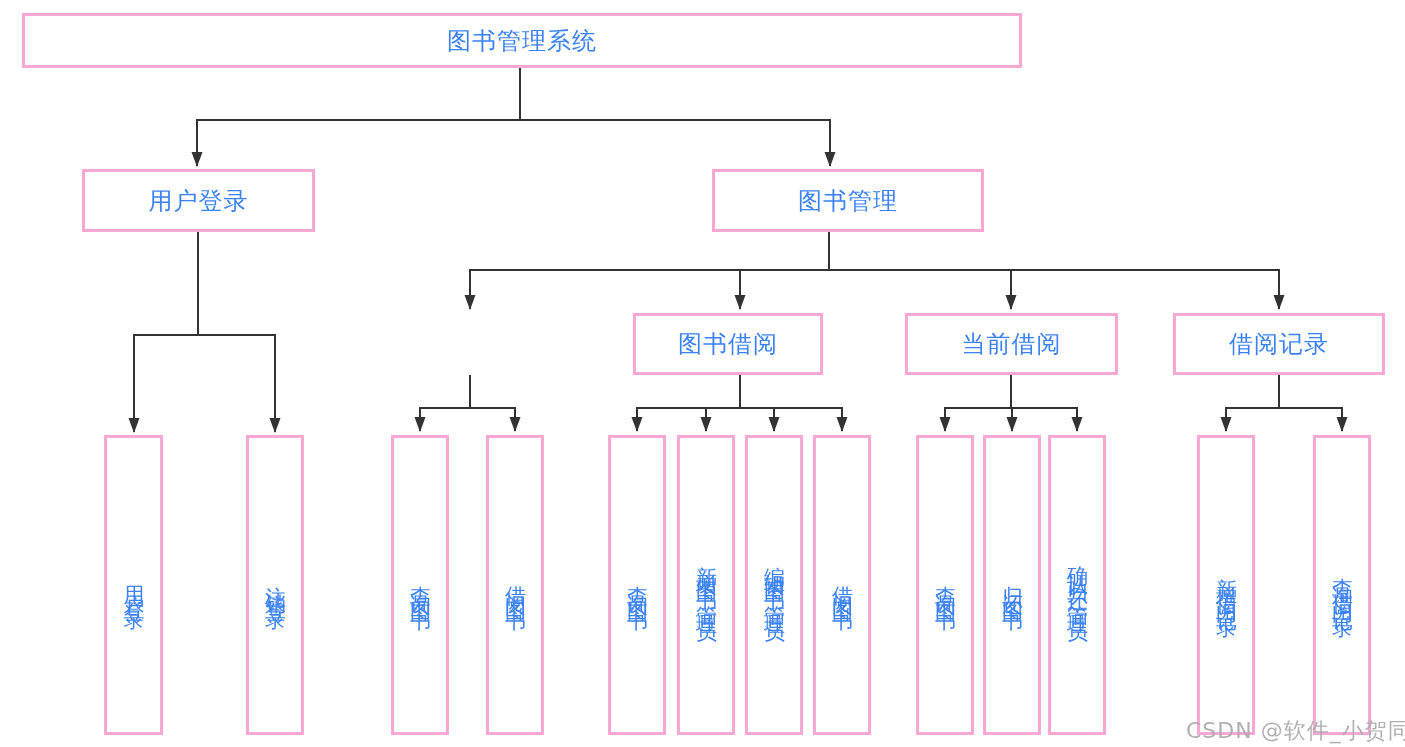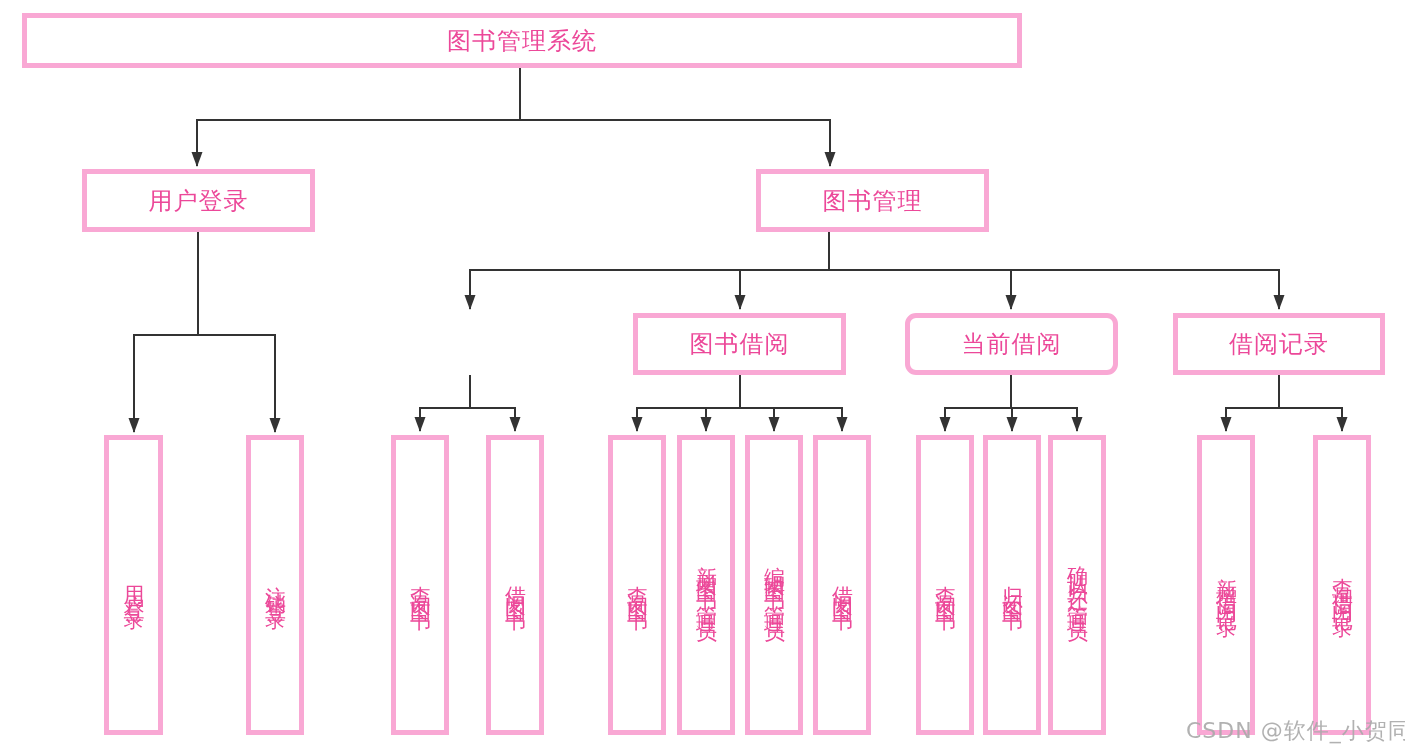--- a/index.html
+++ b/index.html
@@ -19,22 +19,22 @@
   }
   .wires {
     position: absolute;
     left: 0; top: 0;
     width: 1405px; height: 747px;
   }
   .node {
     position: absolute;
     box-sizing: border-box;
     background: #ffffff;
-    border: 5px solid #f9a8d4;
-    color: #ec4899;
+    border: 3px solid #f9a8d4;
+    color: #3b82f6;
     display: flex;
     align-items: center;
     justify-content: center;
     font-size: 24px;
     letter-spacing: 1px;
     white-space: nowrap;
   }
   .leaf {
     font-size: 21px;
     letter-spacing: 0;
@@ -112,24 +112,24 @@
       <line x1="1279" y1="375" x2="1279" y2="409"></line>
       <line x1="1226" y1="408" x2="1342" y2="408"></line>
       <line x1="1226" y1="407" x2="1226" y2="431" marker-end="url(#ah)"></line>
       <line x1="1342" y1="407" x2="1342" y2="431" marker-end="url(#ah)"></line>
     </g>
   </svg>
 
   <div class="node" style="left:22px; top:13px; width:1000px; height:55px;">图书管理系统</div>
 
   <div class="node" style="left:82px; top:169px; width:233px; height:63px;">用户登录</div>
-  <div class="node" style="left:712px; top:169px; width:233px; height:63px;margin-left:44px;">图书管理</div>
+  <div class="node" style="left:712px; top:169px; width:272px; height:63px;">图书管理</div>
 
-  <div class="node" style="left:633px; top:313px; width:213px; height:62px;font-family:Liberation Mono, monospace;">图书借阅</div>
-  <div class="node" style="left:905px; top:313px; width:213px; height:62px;border-radius:11px;">当前借阅</div>
+  <div class="node" style="left:633px; top:313px; width:190px; height:62px;font-family:Liberation Mono, monospace;">图书借阅</div>
+  <div class="node" style="left:905px; top:313px; width:213px; height:62px;">当前借阅</div>
   <div class="node" style="left:1173px; top:313px; width:212px; height:62px;">借阅记录</div>
 
   <div class="node leaf" style="left:104px; top:435px; width:59px; height:300px;">
     <span>用户登录</span>
   </div>
   <div class="node leaf" style="left:246px; top:435px; width:58px; height:300px;">
     <span>注销登录</span>
   </div>
 
   <div class="node leaf" style="left:391px; top:435px; width:58px; height:300px;">

